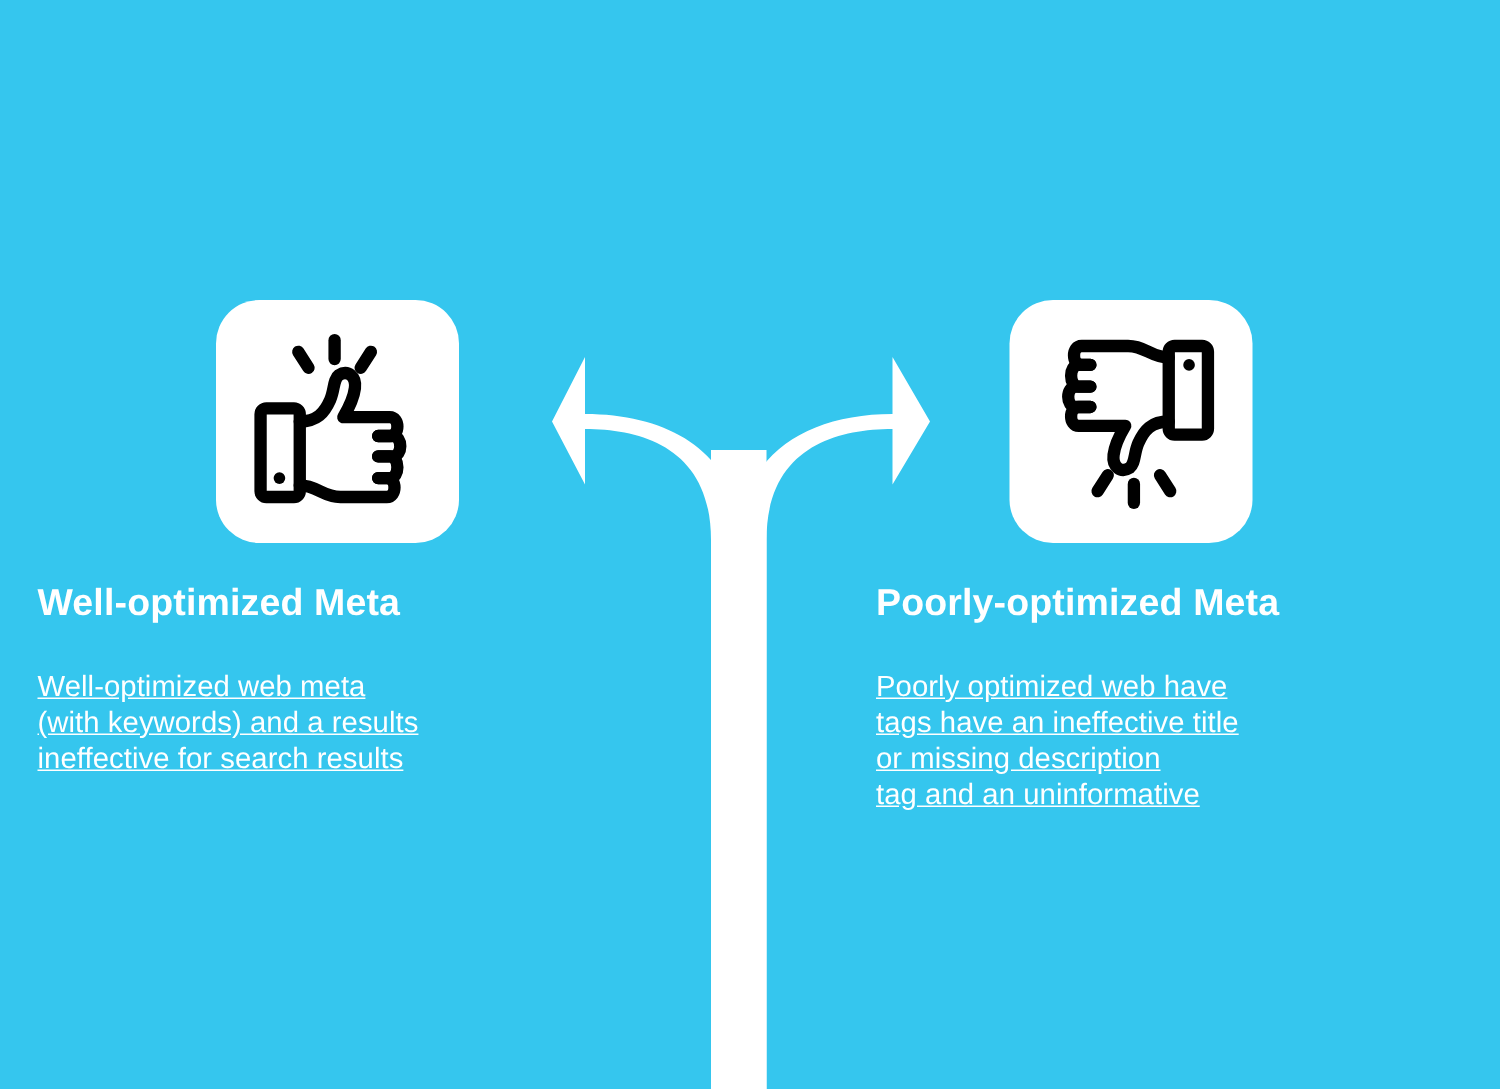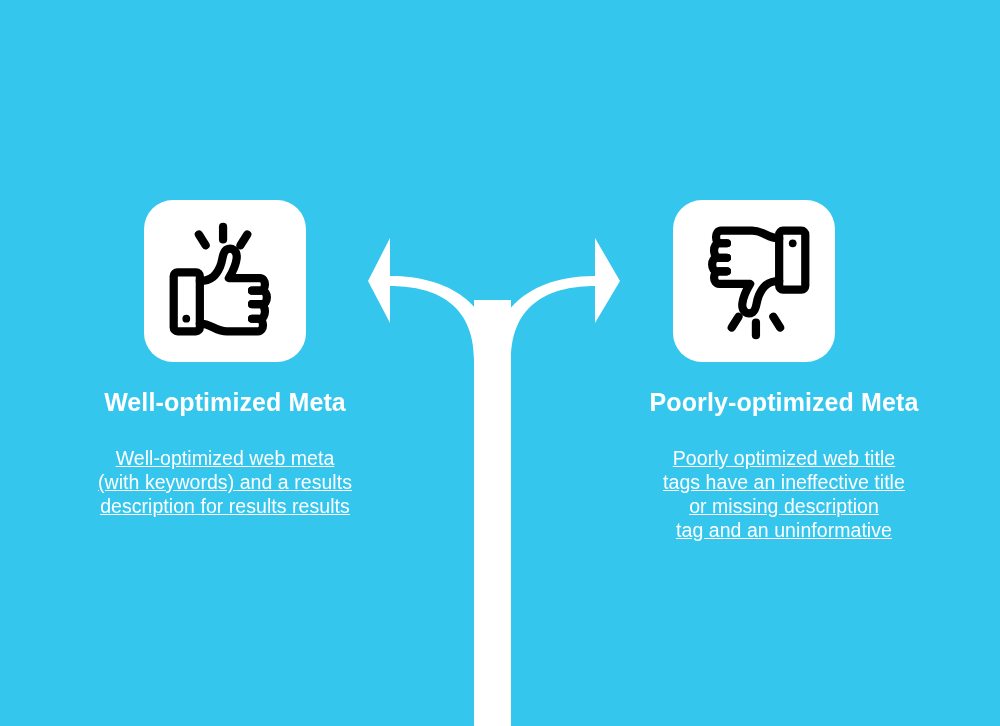--- a/index.html
+++ b/index.html
@@ -50,21 +50,21 @@
     width: 116px;
     height: 120px;
     display: block;
   }
 
   
   .column {
     position: absolute;
     top: 386px;
     width: 400px;
-    text-align: center;
+    text-align: left;
   }
   .column.left  { left: 25px; }
   .column.right { left: 584px; }
 
   .col-heading {
     margin: 0;
     font-size: 25px;
     font-weight: bold;
     color: #ffffff;
     letter-spacing: 0.1px;
@@ -172,27 +172,27 @@
         <circle cx="18" cy="101" r="4" fill="#000000"></circle>
       </g>
     </svg>
   </div>
 
   <div class="column left">
     <h2 class="col-heading">Well-optimized Meta</h2>
     <p class="col-body">
       <span class="line">Well-optimized web meta</span>
       <span class="line">(with keywords) and a results</span>
-      <span class="line">description for results results</span>
+      <span class="line">ineffective for search results</span>
     </p>
   </div>
 
   <div class="column right">
     <h2 class="col-heading">Poorly-optimized Meta</h2>
     <p class="col-body">
-      <span class="line">Poorly optimized web title</span>
+      <span class="line">Poorly optimized web have</span>
       <span class="line">tags have an ineffective title</span>
       <span class="line">or missing description</span>
       <span class="line">tag and an uninformative</span>
     </p>
   </div>
 
 </div>
 
 </body></html>

